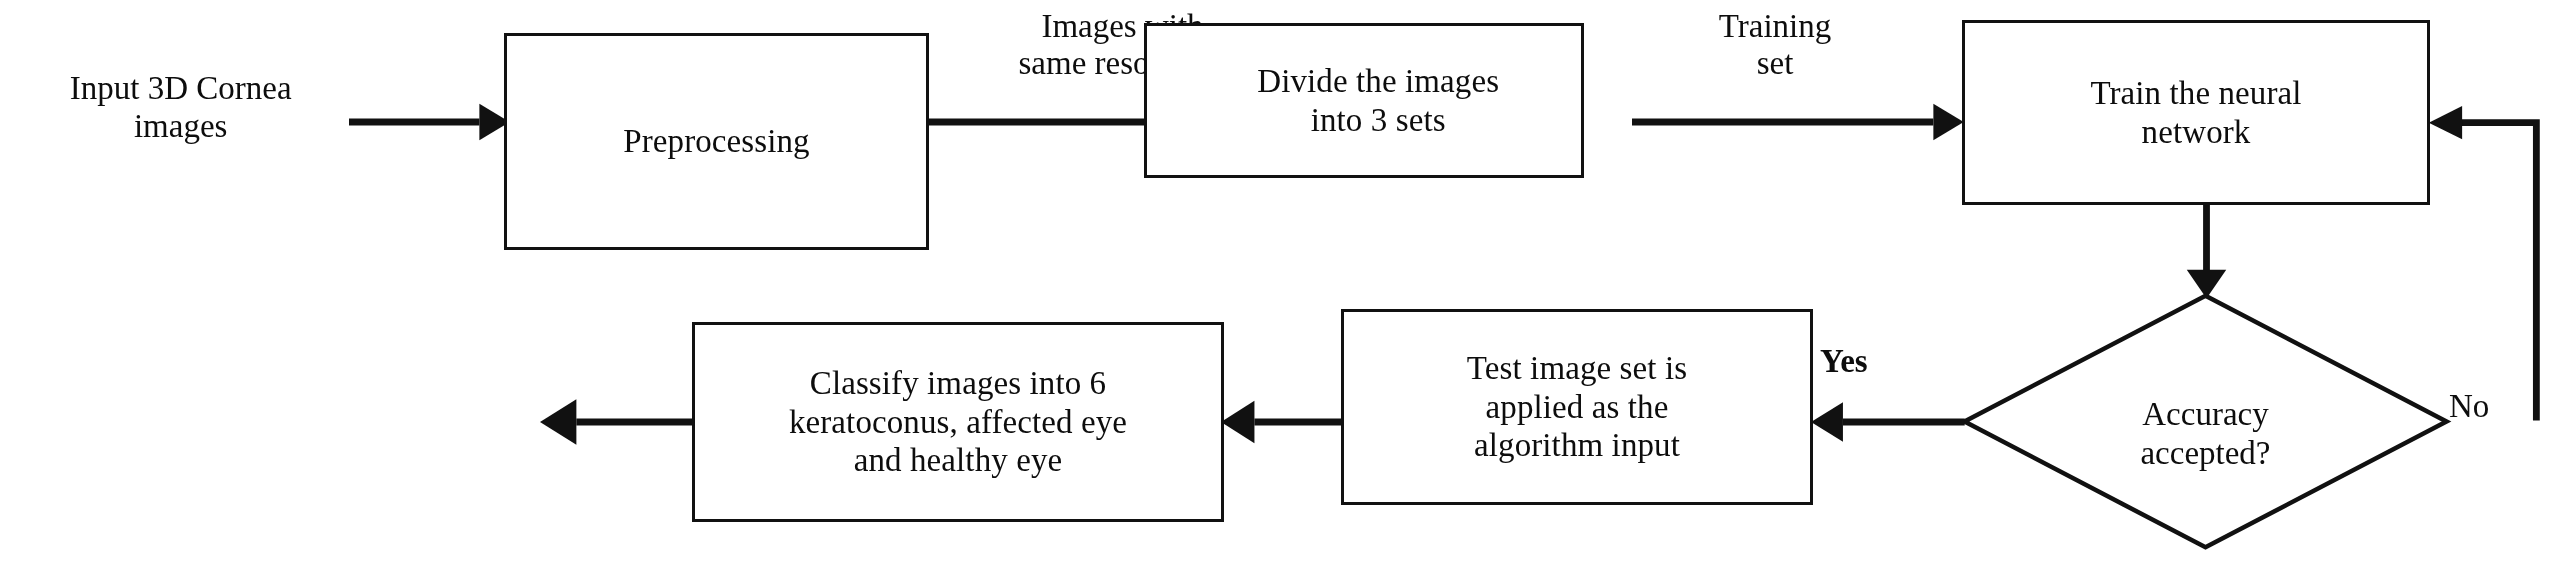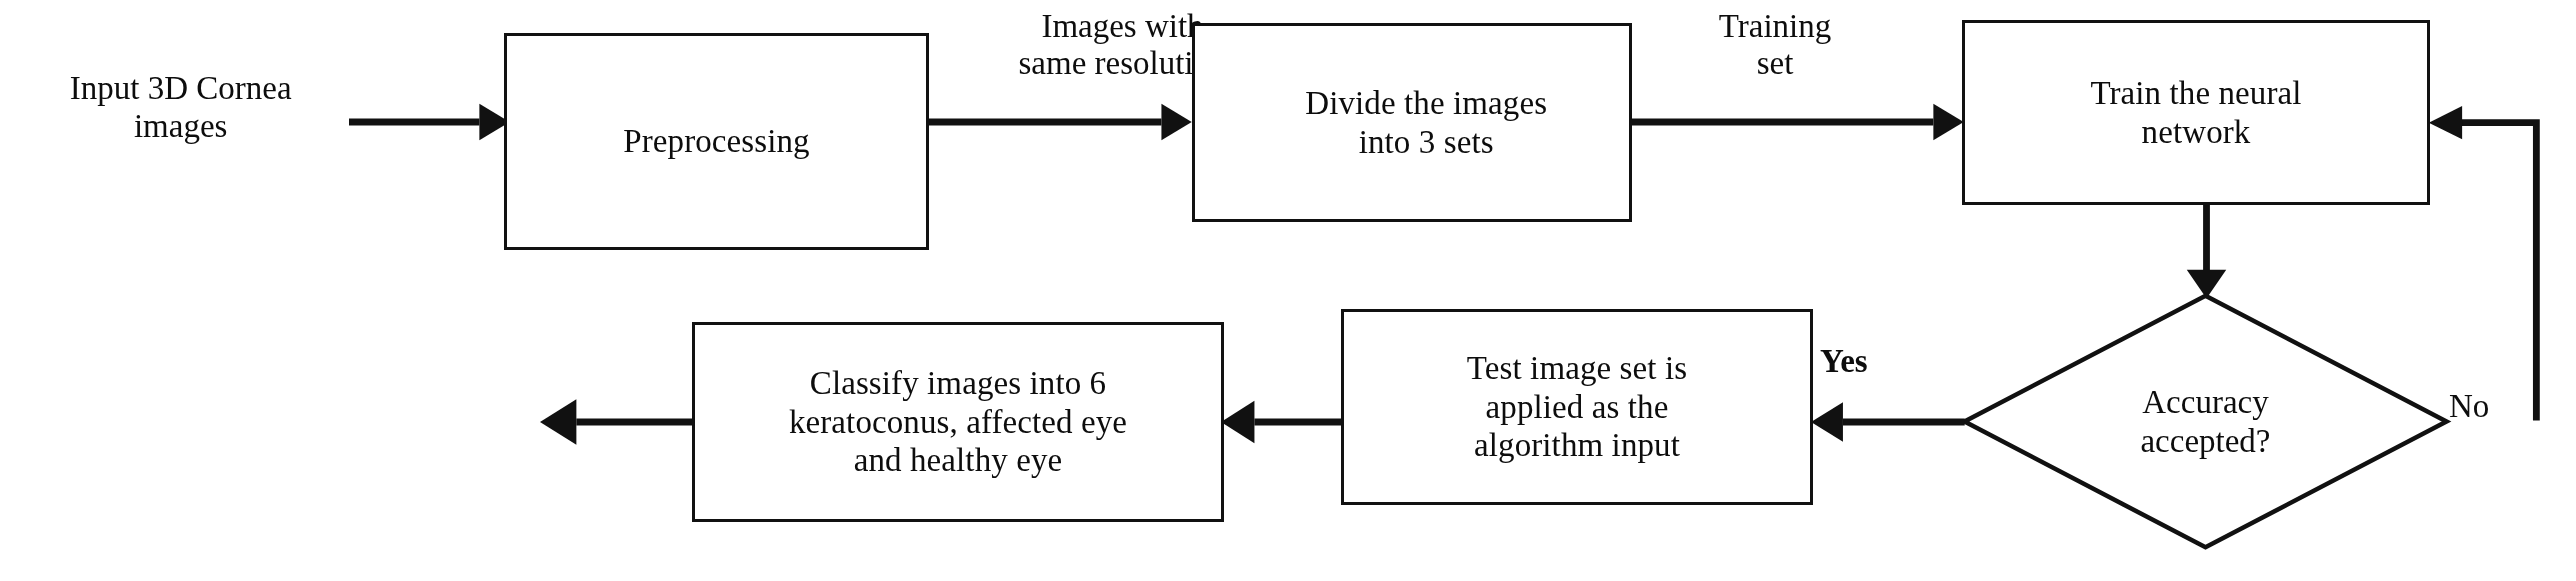--- a/index.html
+++ b/index.html
@@ -31,21 +31,21 @@
     text-align:center;
     font-size:33px;
     line-height:1.14;
     white-space:pre-line;
     color:#0d0d0d;
   }
   .diamond-wrap{position:absolute;}
   .diamond-wrap svg{display:block;overflow:visible;}
   .diamond-label{
     position:absolute;
-    left:0;top:0;width:100%;height:100%;
+    left:0;top:12px;width:100%;height:100%;
     display:flex;align-items:center;justify-content:center;
     text-align:center;font-size:33px;line-height:1.18;
     pointer-events:none;
   }
   .edge{position:absolute;overflow:visible;}
   .edge svg{display:block;overflow:visible;}
 </style>
 </head>
 <body>
 
@@ -68,21 +68,21 @@
   <div class="freetext" style="left: 944px; top: 7.6px; width: 357px; white-space: pre-line;">Images with
 same resolution</div>
 
   <div class="edge" style="left:929px;top:99px;width:265px;height:46px;">
     <svg width="265" height="46" viewBox="0 0 350 60">
       <line x1="0" y1="30" x2="307" y2="30" stroke="#111" stroke-width="9"></line>
       <polygon points="307,6 347,30 307,54" fill="#111"></polygon>
     </svg>
   </div>
 
-  <div class="node" style="left:1192px;top:23px;width:440px;height:199px;padding-left:36px;">
+  <div class="node" style="left:1144px;top:23px;width:440px;height:155px;padding-left:36px;">
     <span style="white-space: pre-line;">Divide the images
 into 3 sets</span>
   </div>
 
   <div class="freetext" style="left: 1661px; top: 7.6px; width: 228px; white-space: pre-line;">Training
 set</div>
 
   <div class="edge" style="left:1632px;top:99px;width:334px;height:46px;">
     <svg width="334" height="46" viewBox="0 0 440 60">
       <line x1="0" y1="30" x2="397" y2="30" stroke="#111" stroke-width="9"></line>

